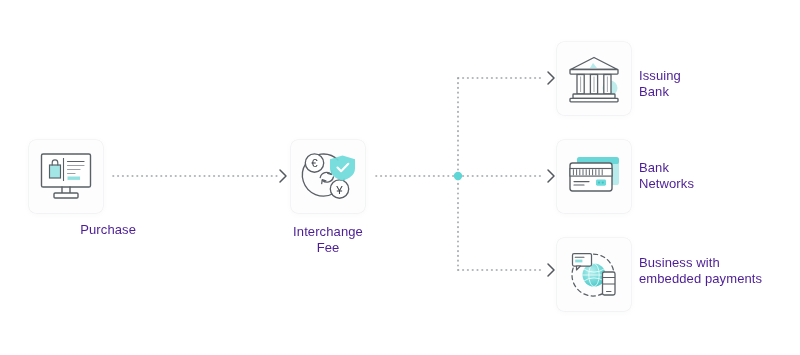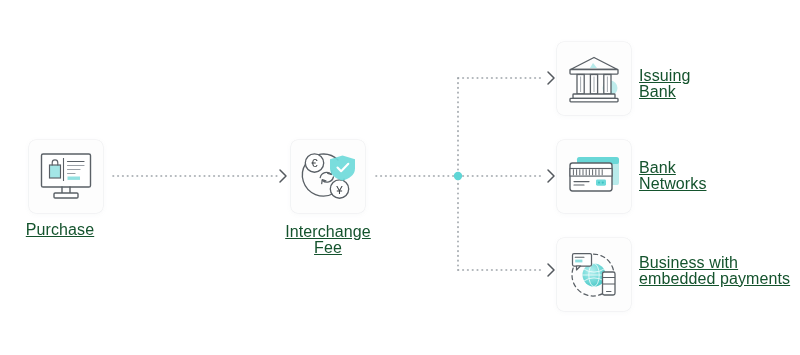--- a/index.html
+++ b/index.html
@@ -33,26 +33,25 @@
     display: flex;
     align-items: center;
     justify-content: center;
     overflow: hidden;
   }
   .icon-tile svg {
     display: block;
   }
   .node-label {
     position: absolute;
-    color: #14532d;
-    font-size: 16px;
+    color: #4c1d95;
+    font-size: 13px;
     line-height: 15.5px;
     letter-spacing: 0.1px;
     white-space: pre-line;
-    text-decoration: underline;
   }
   .label-center {
     text-align: center;
   }
   .label-left {
     text-align: left;
   }
   
   #connectors {
     position: absolute;
@@ -118,21 +117,21 @@
         <line x1="31.5" y1="13.5" x2="48" y2="13.5" stroke="#5a6066" stroke-width="1.2" stroke-linecap="round"></line>
         <line x1="31.5" y1="17.5" x2="48" y2="17.5" stroke="#9aa0a6" stroke-width="1.1" stroke-linecap="round"></line>
         <line x1="31.5" y1="21.5" x2="44" y2="21.5" stroke="#9aa0a6" stroke-width="1.1" stroke-linecap="round"></line>
         <line x1="31.5" y1="25.5" x2="39" y2="25.5" stroke="#9aa0a6" stroke-width="1.1" stroke-linecap="round"></line>
         <rect x="31.5" y="28.5" width="12.5" height="3.4" fill="#7fdcdc" opacity="0.85"></rect>
 
         <path d="M26 39 v6 M34 39 v6" stroke="#5a6066" stroke-width="1.4" stroke-linecap="round"></path>
         <rect x="18" y="45" width="24" height="5" rx="1.1" fill="#ffffff" stroke="#5a6066" stroke-width="1.4"></rect>
       </svg>
     </div>
-    <div class="node-label label-center" style="left:0; top:222px; width:120px;">Purchase</div>
+    <div class="node-label label-center" style="left:16px; top:222px; width:120px;text-align:right;">Purchase</div>
   </div>
 
   <div class="node">
     <div class="icon-tile" style="left:291px; top:140px; width:74px; height:73px;">
       <svg width="60" height="58" viewBox="0 0 60 58">
 
         <path d="M40 12 a21 21 0 1 0 6 19" fill="none" stroke="#5a6066" stroke-width="1.35" stroke-linecap="round"></path>
 
         <circle cx="16.5" cy="15" r="9.2" fill="#ffffff" stroke="#5a6066" stroke-width="1.35"></circle>
         <text x="16.5" y="19.4" text-anchor="middle" font-family="'Liberation Sans', sans-serif" font-size="11.5" fill="#3d4246">€</text>

